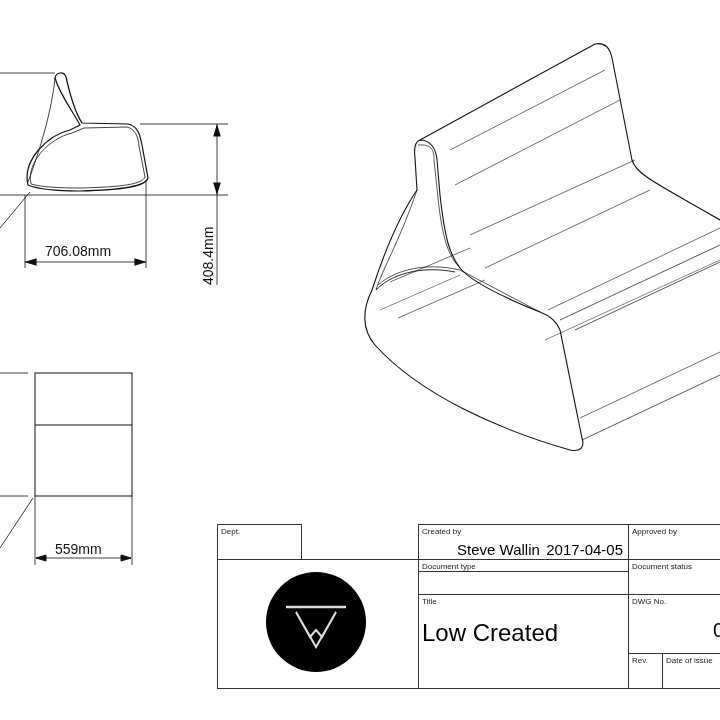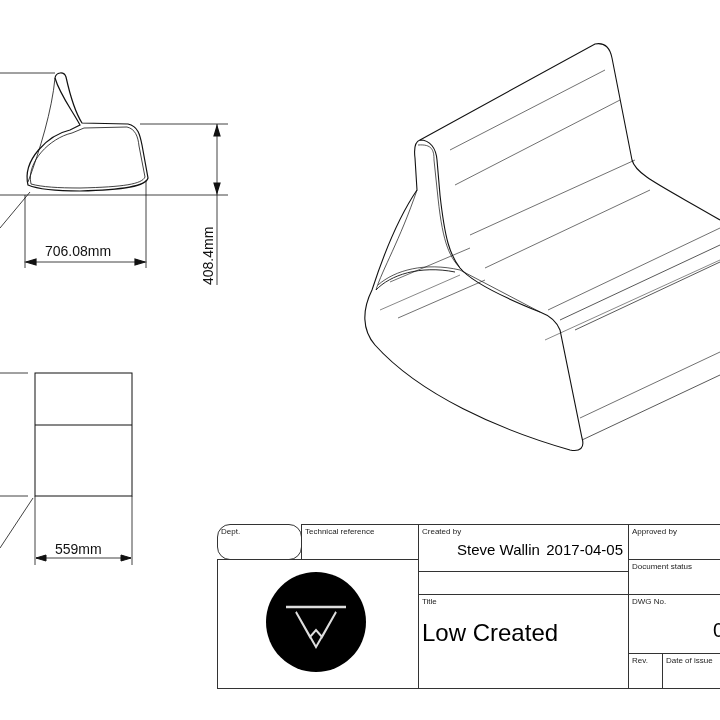--- a/index.html
+++ b/index.html
@@ -54,41 +54,41 @@
     <path d="M376 290 C390 275 420 265 455 272" stroke-width="0.9"></path>
     <path d="M378 285 C395 270 425 262 460 270 L540 312" stroke-width="0.7"></path>
     <path d="M582 440 L720 375 M575 330 L720 262 M560 320 L720 245" stroke-width="0.7"></path>
     <path d="M450 150 L605 70 M455 185 L620 100 M470 235 L635 160 M485 268 L650 190" stroke-width="0.6"></path>
     <path d="M390 282 L470 248 M398 318 L485 280 M548 310 L720 228 M580 418 L720 352" stroke-width="0.6"></path>
     <path d="M380 310 L460 275 M545 340 L720 260" stroke-width="0.5"></path>
   </g>
 </svg>
 
 <div class="tb">
-  <div class="cell" style="left:0;top:0;width:85px;height:36px;border-radius:13px;">
+  <div class="cell" style="left:0;top:0;width:85px;height:36px;">
     <span class="lbl">Dept.</span>
-  </div>
-  <div class="cell" style="left:84px;top:0;width:118px;height:36px;">
-    <span class="lbl">Technical reference</span>
   </div>
   <div class="cell" style="left:0;top:35px;width:202px;height:130px;">
     <div style="position:absolute;left:48px;top:12px;width:100px;height:100px;border-radius:50%;background:#000;">
       <svg width="100" height="100" viewBox="0 0 100 100">
         <path d="M20 35 L80 35" stroke="#ddd" stroke-width="2.5"></path>
         <path d="M30 40 L50 75 L70 40 L56 65 L50 58 L44 65 Z" fill="none" stroke="#ddd" stroke-width="2"></path>
       </svg>
     </div>
   </div>
   <div class="cell" style="left:201px;top:0;width:211px;height:48px;">
     <span class="lbl">Created by</span>
     <span class="big" style="left:3px;top:16px;margin-left:35px;">Steve Wallin</span>
     <span class="big" style="right:5px;top:16px;">2017-04-05</span>
   </div>
   <div class="cell" style="left:411px;top:0;width:110px;height:36px;">
     <span class="lbl">Approved by</span>
+  </div>
+  <div class="cell" style="left:201px;top:35px;width:211px;height:36px;">
+    <span class="lbl">Document type</span>
   </div>
   <div class="cell" style="left:411px;top:35px;width:110px;height:36px;">
     <span class="lbl">Document status</span>
   </div>
   <div class="cell" style="left:201px;top:70px;width:211px;height:95px;text-align:center;">
     <span class="lbl">Title</span>
     <span class="title">Low Created</span>
   </div>
   <div class="cell" style="left:411px;top:70px;width:110px;height:60px;">
     <span class="lbl">DWG No.</span>

